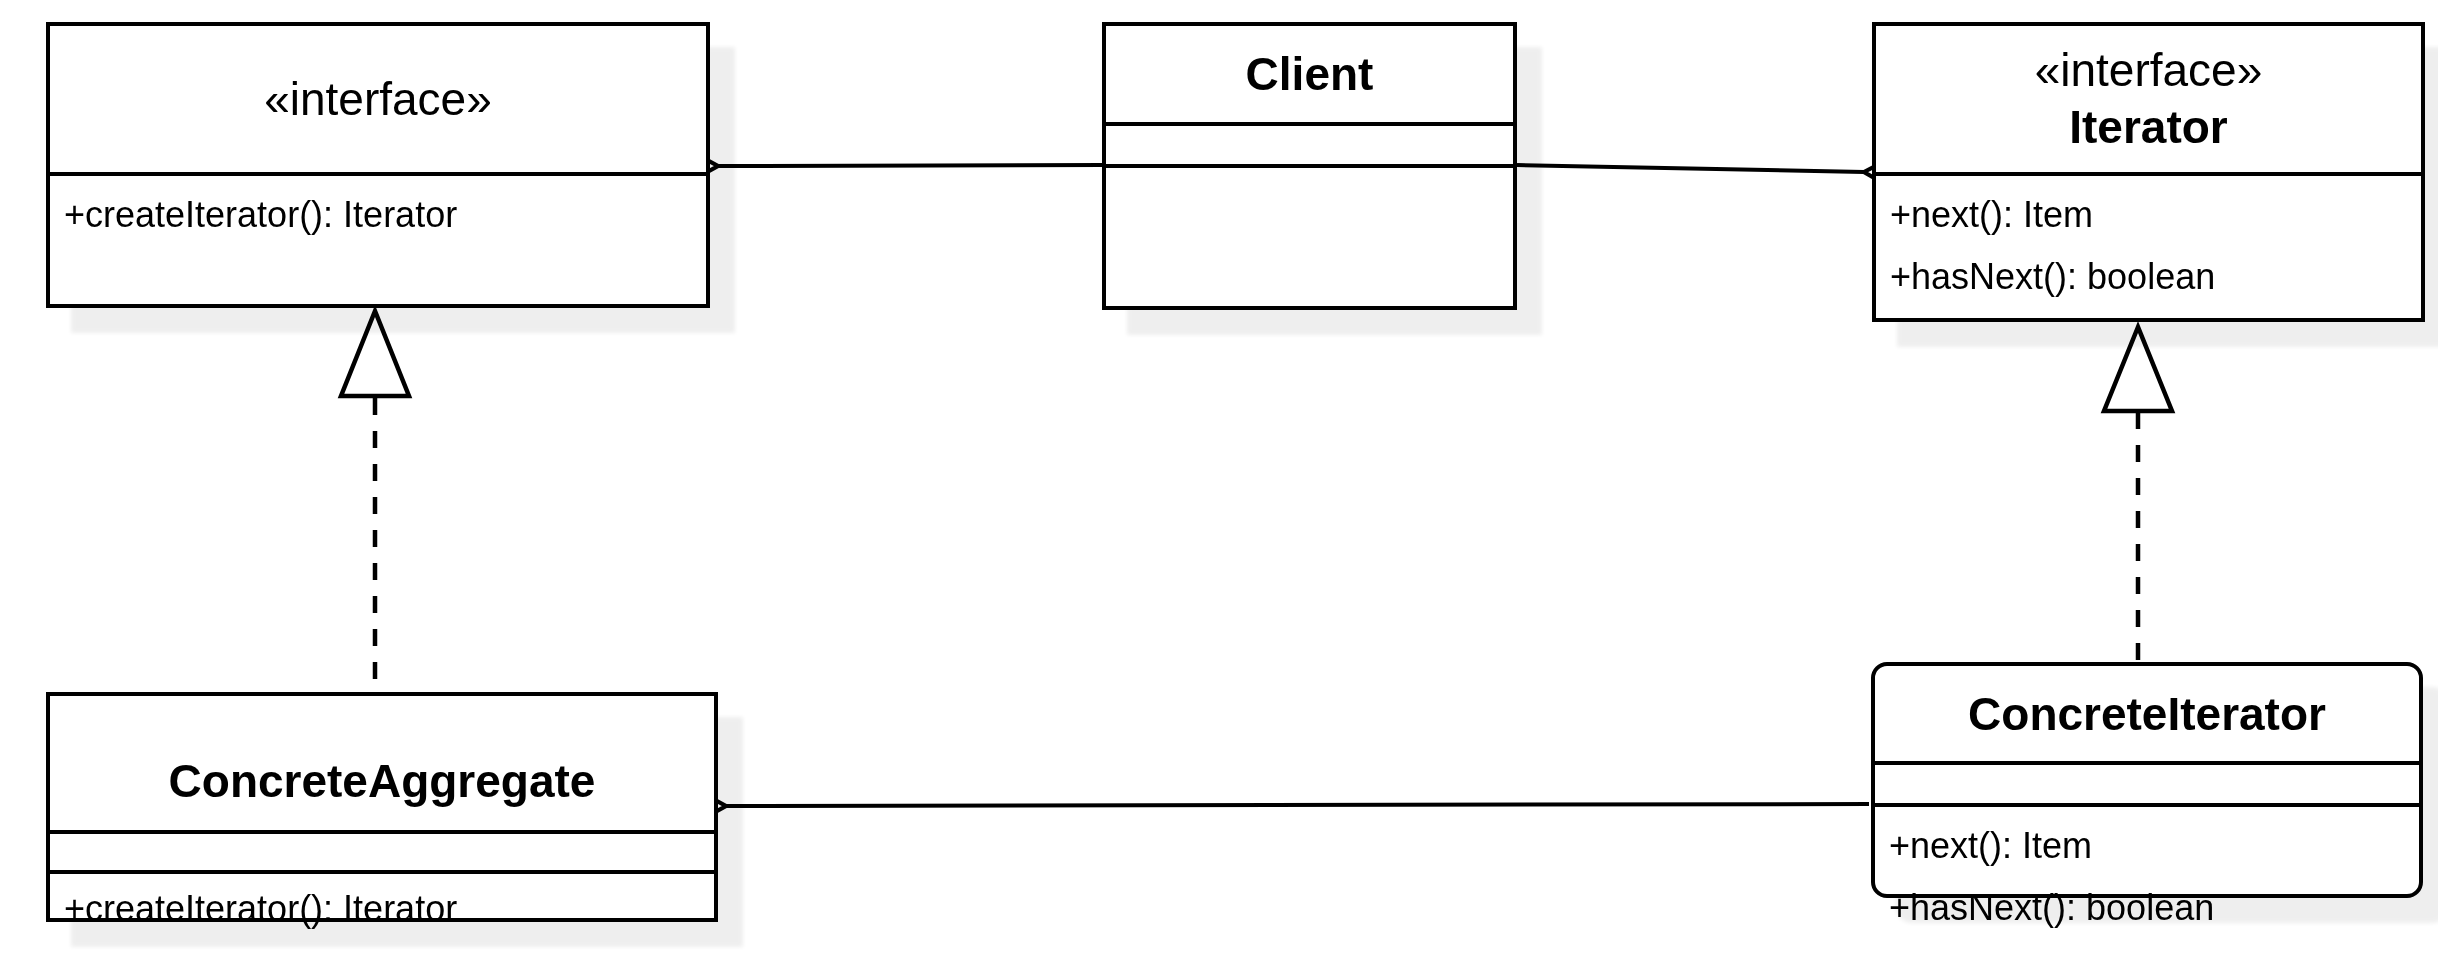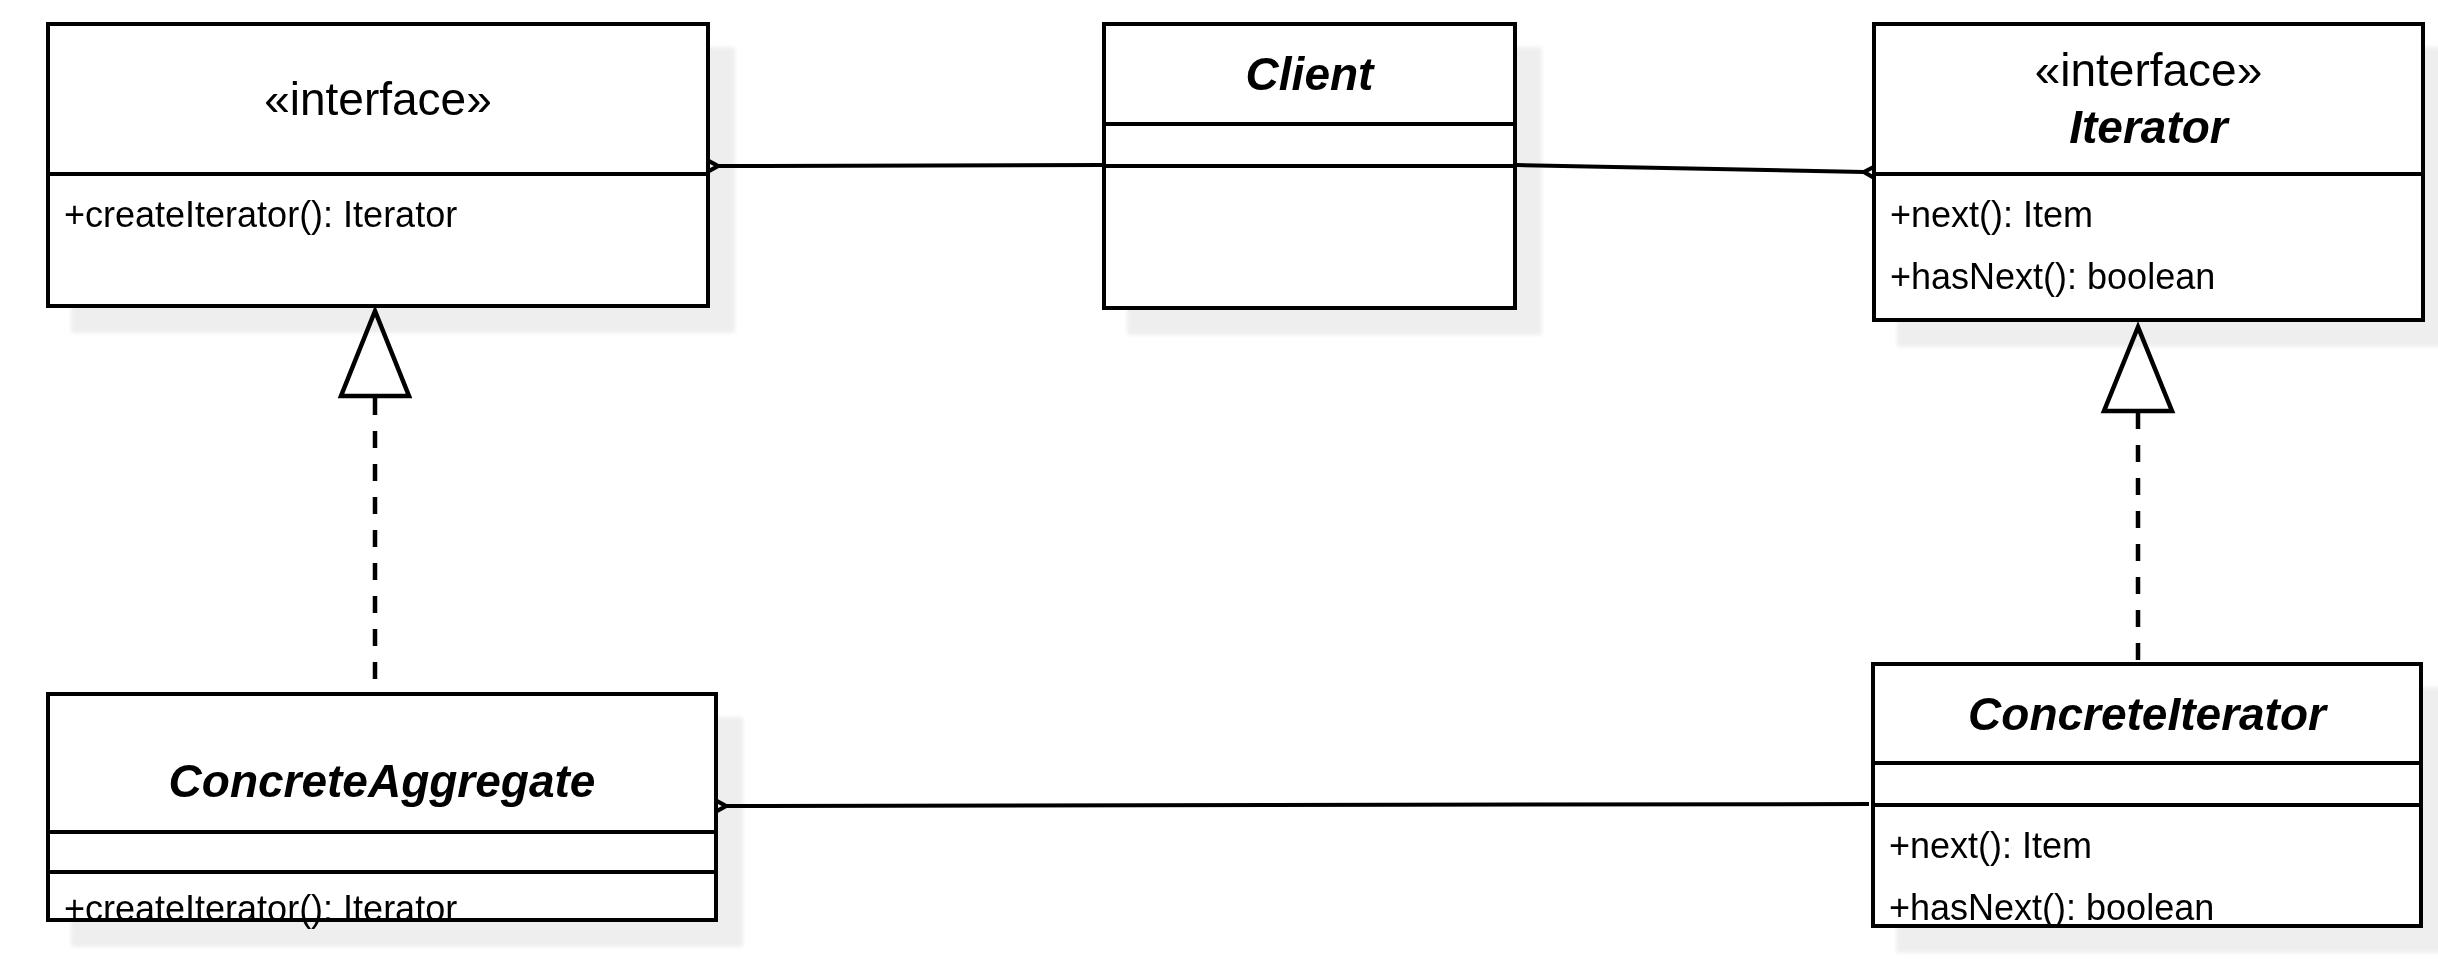--- a/index.html
+++ b/index.html
@@ -52,21 +52,20 @@
     font-size: 46px;
     line-height: 56px;
     font-weight: normal;
     white-space: nowrap;
   }
   .class-name {
     font-size: 46px;
     line-height: 58px;
     font-weight: bold;
     white-space: nowrap;
-    font-style: italic;
   }
   .methods-compartment {
     padding: 8px 8px 0 14px;
     flex: 1 1 auto;
   }
   .method-line {
     font-size: 36px;
     line-height: 62px;
     white-space: nowrap;
   }
@@ -130,21 +129,21 @@
   <div class="uml-class" style="left:46px; top:692px; width:672px; height:230px;">
     <div class="compartment title-compartment" style="height:99px;margin-top:35px;">
       <div class="class-name">ConcreteAggregate</div>
     </div>
     <div class="compartment divided spacer-compartment" style="height:40px;"></div>
     <div class="compartment divided methods-compartment" style="padding-top:4px;">
       <div class="method-line">+createIterator(): Iterator</div>
     </div>
   </div>
 
-  <div class="uml-class" style="left:1871px; top:662px; width:552px; height:266px;">
+  <div class="uml-class" style="left:1871px; top:662px; width:552px; height:236px;border-radius:16px;">
     <div class="compartment title-compartment" style="height:95px;">
       <div class="class-name">ConcreteIterator</div>
     </div>
     <div class="compartment divided spacer-compartment" style="height:42px;"></div>
     <div class="compartment divided methods-compartment">
       <div class="method-line">+next(): Item</div>
       <div class="method-line">+hasNext(): boolean</div>
     </div>
   </div>
 

